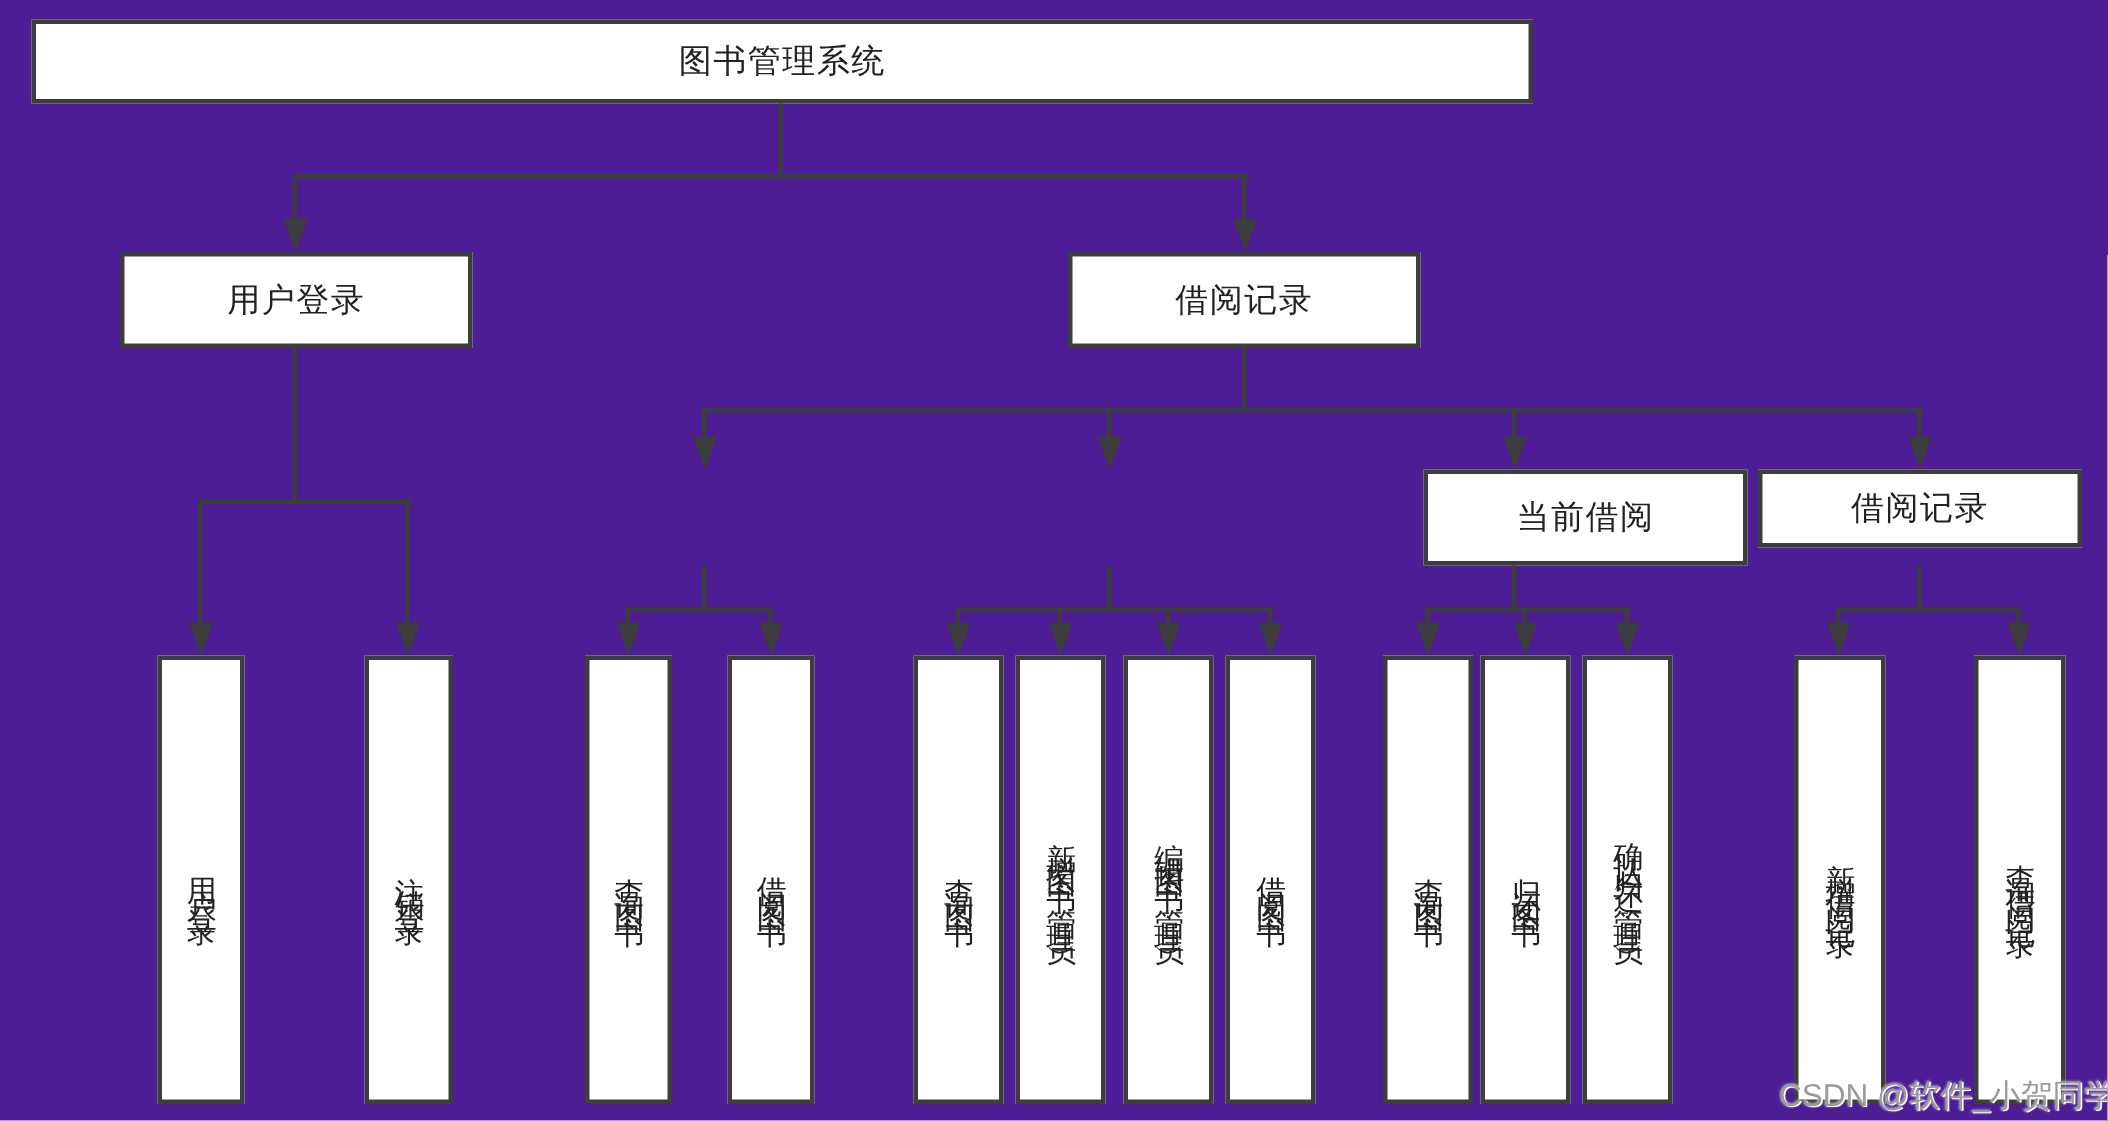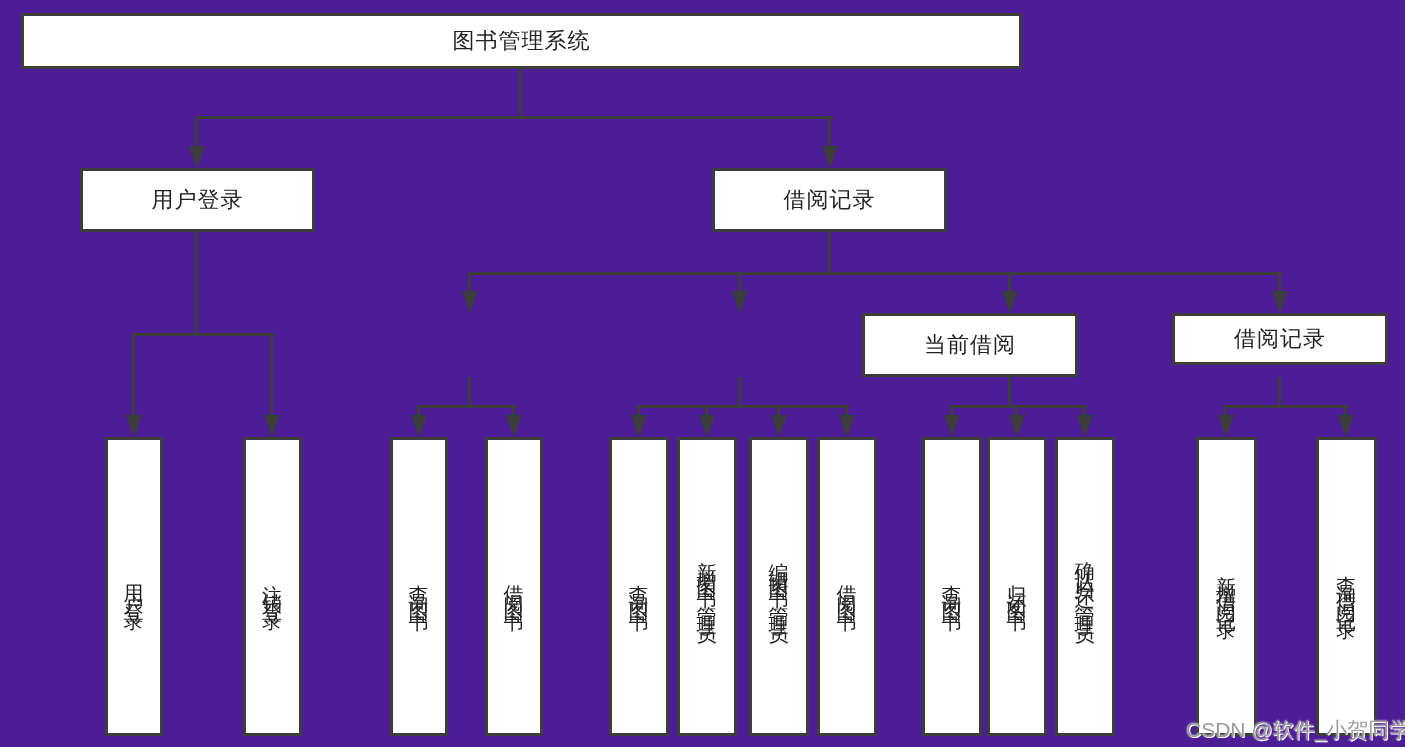--- a/index.html
+++ b/index.html
@@ -62,21 +62,21 @@
   <div class="hline" style="left:468px;top:272px;width:814px"></div>
   <div class="vline" style="left:468px;top:272px;height:21px"></div>
   <div class="arrow" style="left:462px;top:291px"></div>
   <div class="vline" style="left:738px;top:272px;height:21px"></div>
   <div class="arrow" style="left:732px;top:291px"></div>
   <div class="vline" style="left:1008px;top:272px;height:21px"></div>
   <div class="arrow" style="left:1002px;top:291px"></div>
   <div class="vline" style="left:1278px;top:272px;height:21px"></div>
   <div class="arrow" style="left:1272px;top:291px"></div>
 
-  <div class="box hbox" style="left:862px;top:313px;width:216px;height:64px">
+  <div class="box hbox" style="left:949px;top:313px;width:216px;height:64px">
     <span>当前借阅</span>
   </div>
   <div class="box hbox" style="left:1172px;top:313px;width:216px;height:52px">
     <span>借阅记录</span>
   </div>
 
   <div class="vline" style="left:468px;top:377px;height:31px"></div>
   <div class="hline" style="left:417px;top:405px;width:99px"></div>
   <div class="vline" style="left:417px;top:405px;height:12px"></div>
   <div class="arrow" style="left:411px;top:415px"></div>

